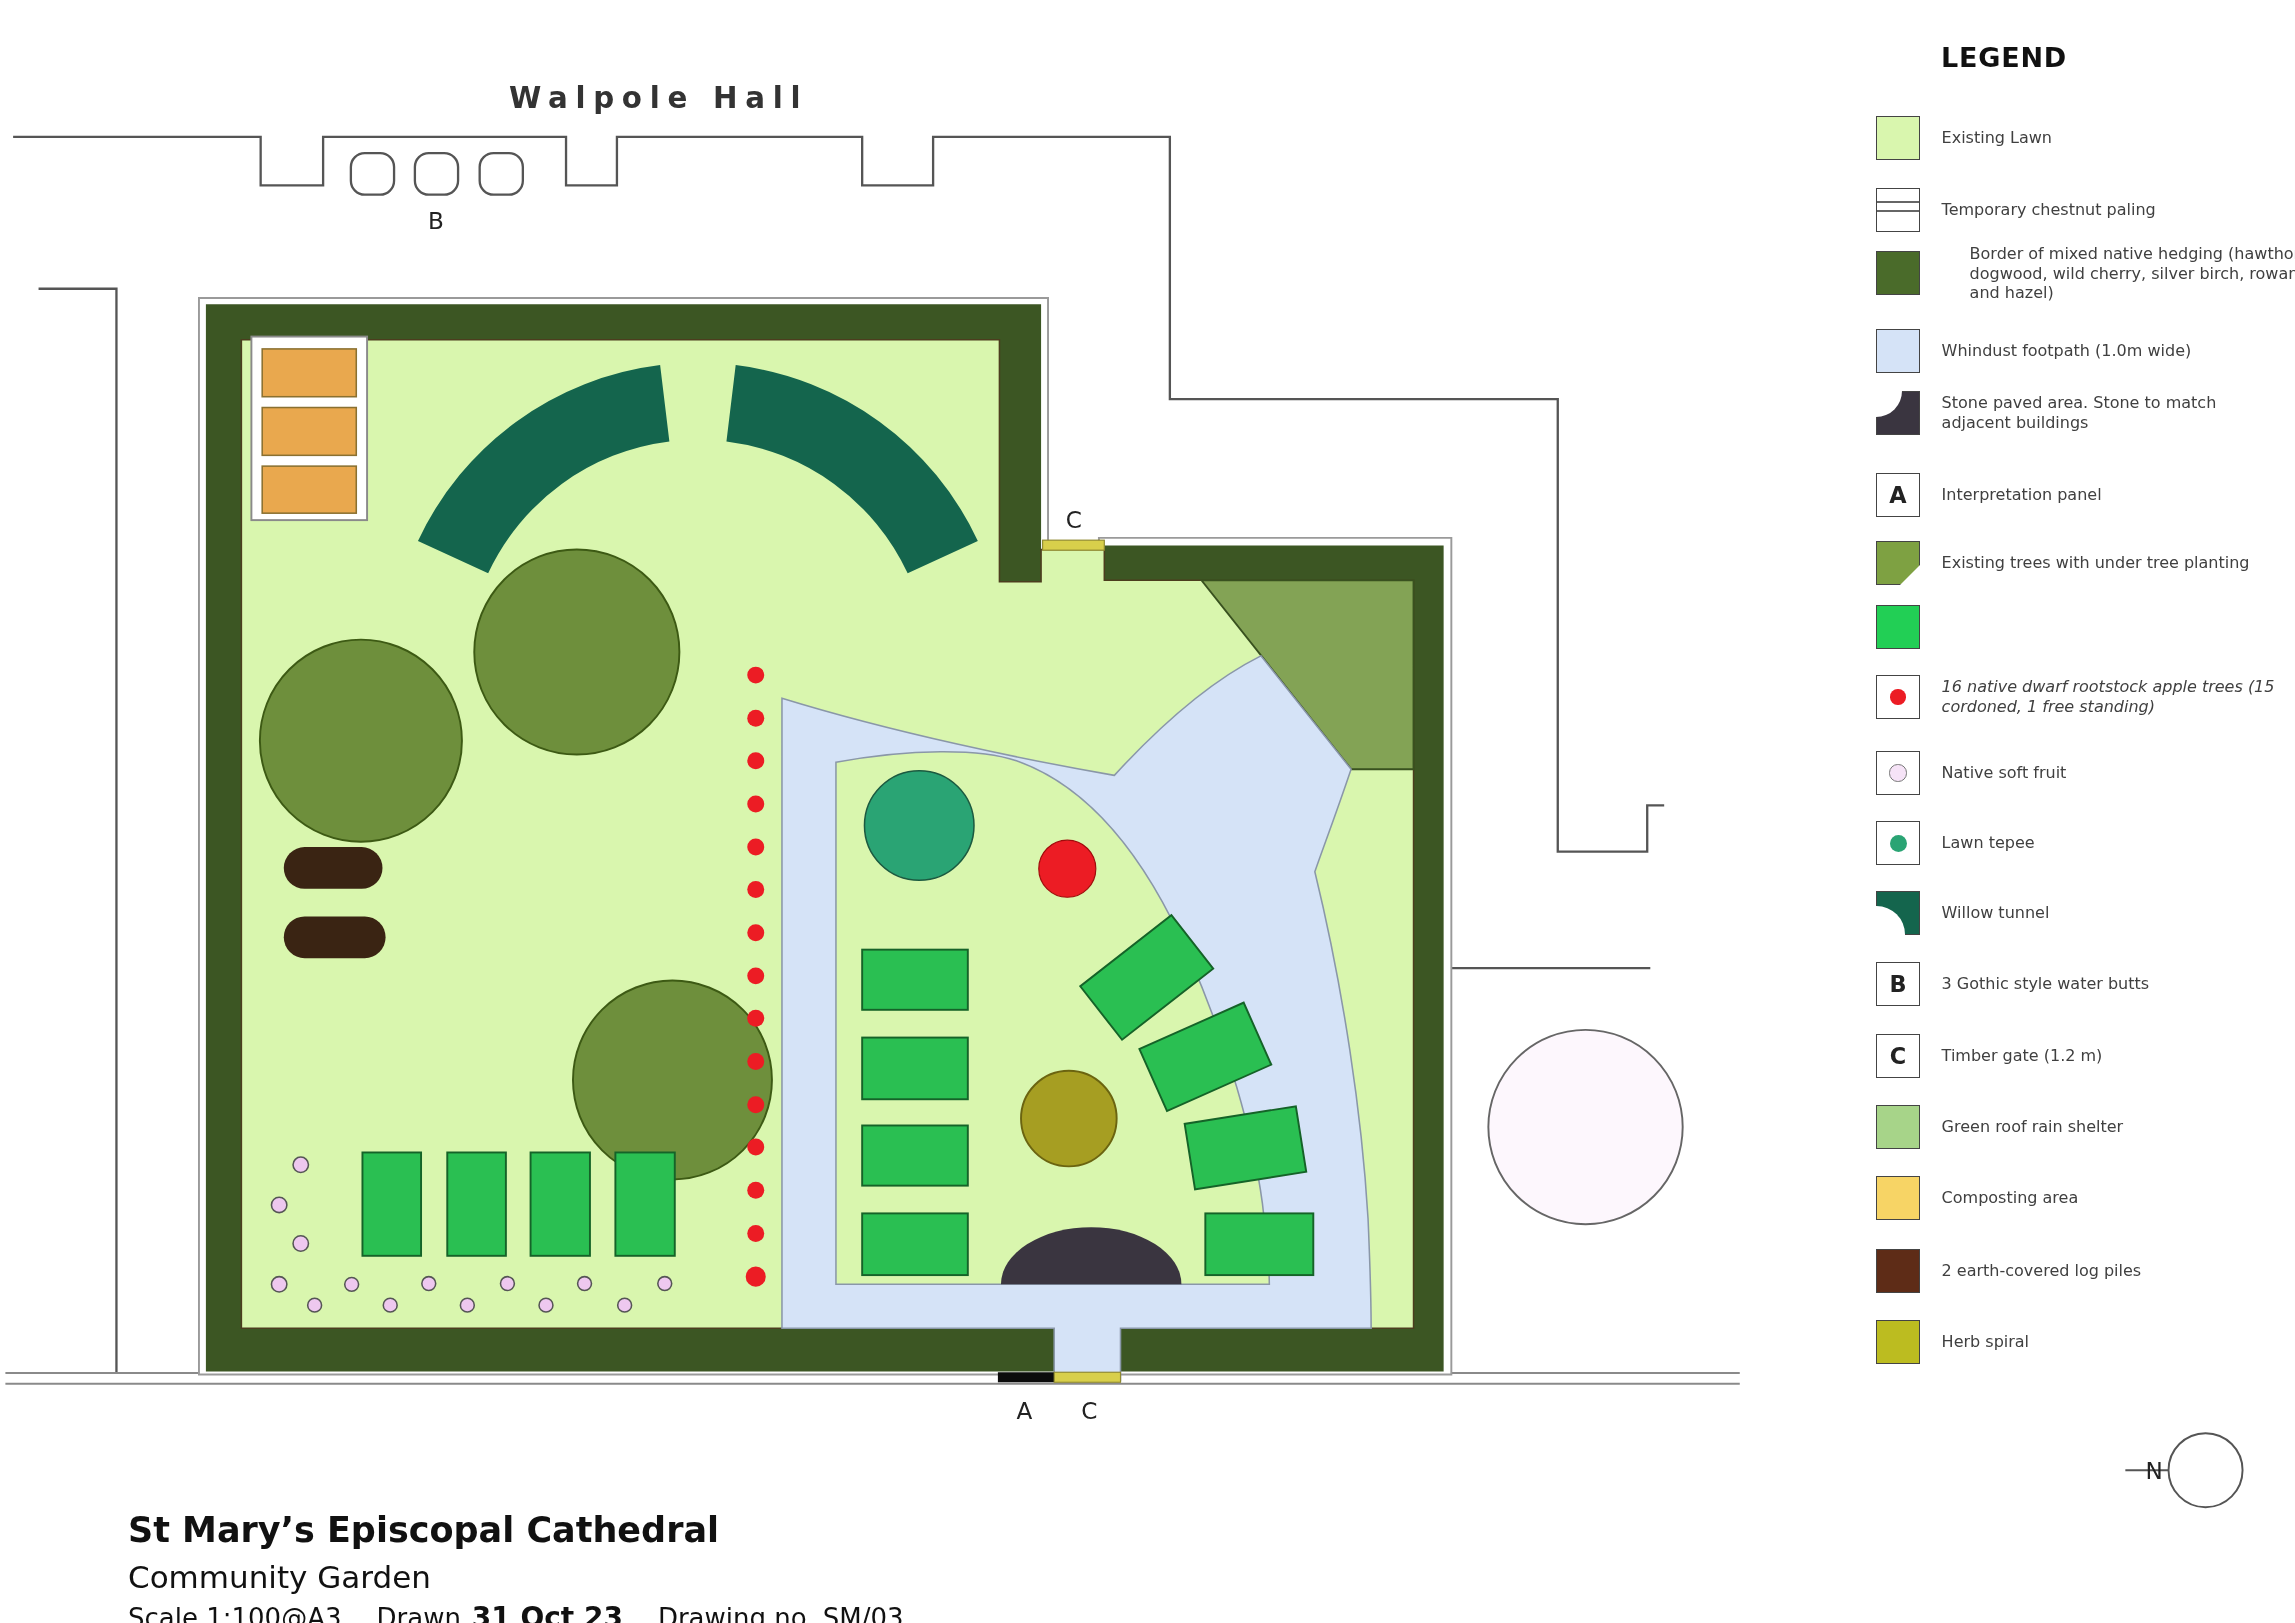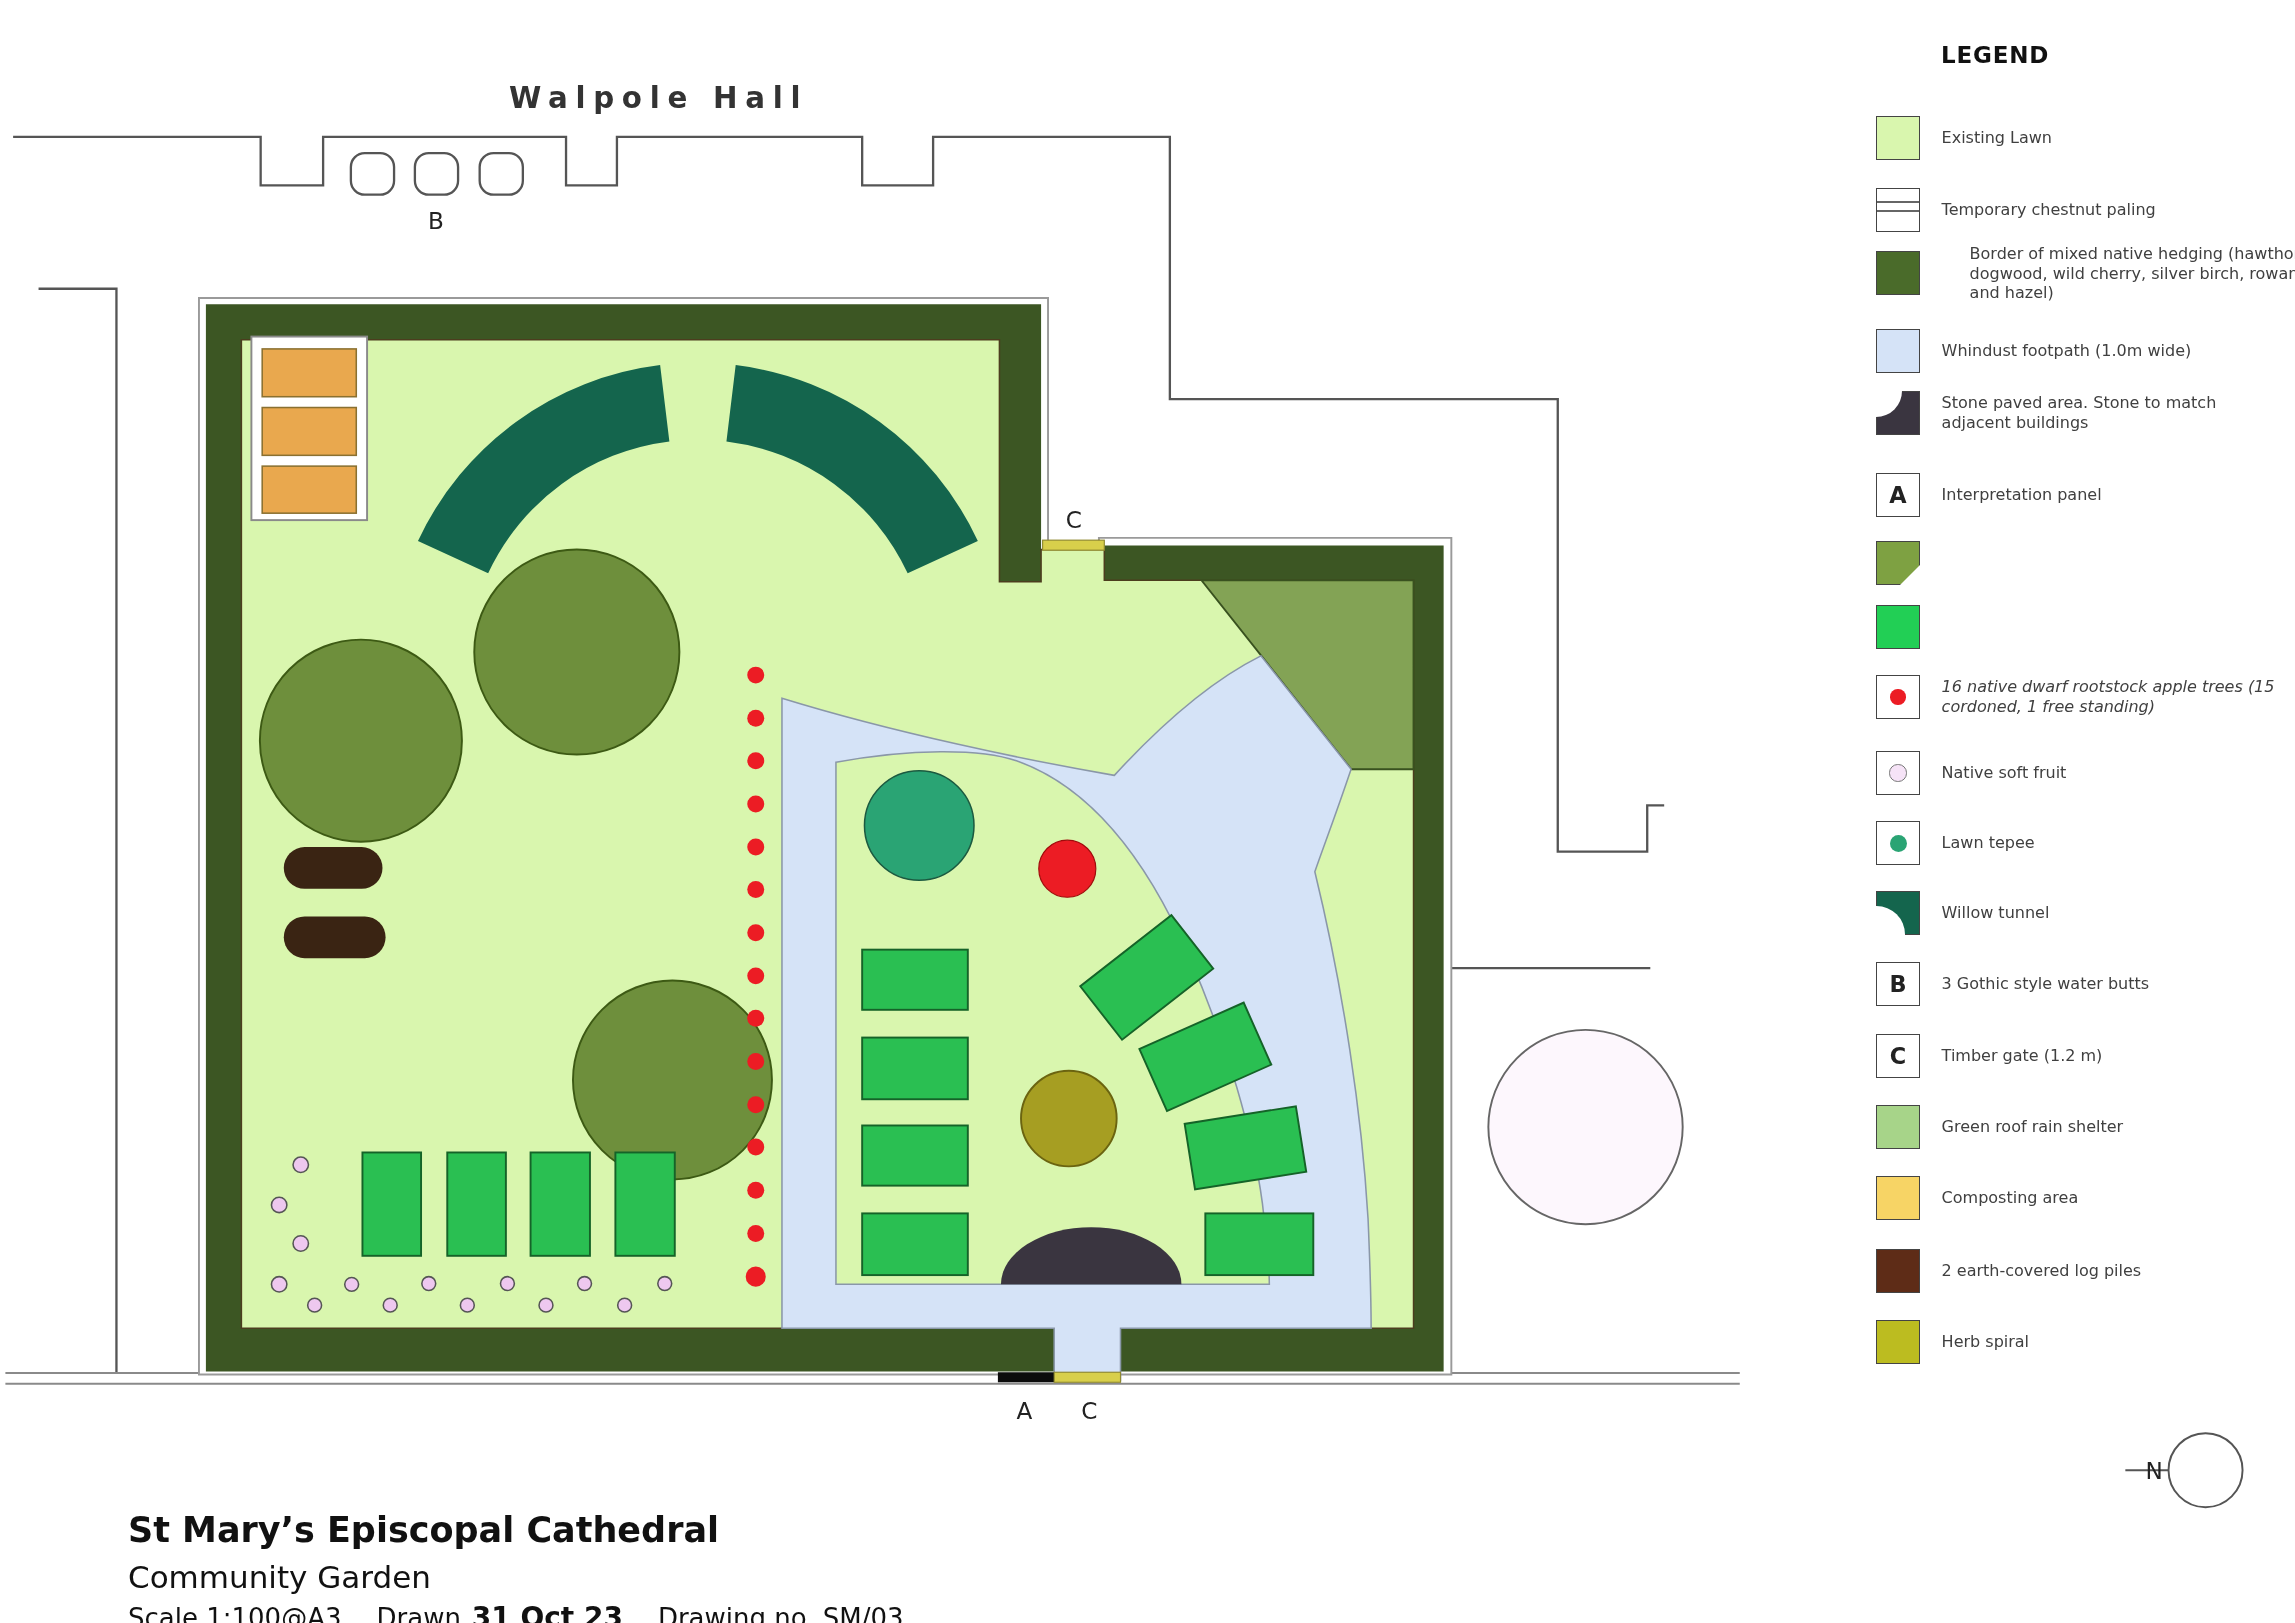--- a/index.html
+++ b/index.html
@@ -33,21 +33,21 @@
   .compost-frame{fill:#ffffff;stroke:#8a8a8a;stroke-width:2.5;}
   .compost{fill:var(--compost);stroke:#8a7030;stroke-width:2;}
   .butt{fill:#ffffff;stroke:#555;stroke-width:3;}
   .whitetree{fill:var(--whitetree);stroke:#666;stroke-width:2.5;}
   .marker{font-size:30px;fill:#222;}
   .walpole{font-size:38px;font-weight:700;letter-spacing:10px;fill:#333;}
   .compassline{stroke:#555;stroke-width:2.5;fill:none;}
 
   
   #legend{position:absolute;left:1876px;top:0;width:420px;height:1624px;}
-  #legend-title{position:absolute;left:65px;top:42px;font-size:23px;font-weight:600;letter-spacing:0.8px;}
+  #legend-title{position:absolute;left:65px;top:42px;font-size:27px;font-weight:600;letter-spacing:0.8px;}
   .legend-row{position:absolute;left:0;display:flex;align-items:center;}
   .swatch{width:44px;height:44px;flex:0 0 44px;margin-right:21.6px;border:1.9px solid #444;
           position:relative;box-sizing:border-box;display:flex;align-items:center;justify-content:center;}
   .swatch .dot{border-radius:50%;display:block;}
   .swatch .qdisc-tl{position:absolute;left:-0.8px;top:-0.8px;width:62%;height:62%;background:#fff;border-bottom-right-radius:100%;}
   .swatch .qdisc-bl{position:absolute;left:-0.8px;bottom:-0.8px;width:68%;height:68%;background:#fff;border-top-right-radius:100%;}
   .swatch .tri-br{position:absolute;right:-0.8px;bottom:-0.8px;width:0;height:0;border-left:20px solid transparent;border-bottom:20px solid #fff;}
   .swatch .letter{font-size:22.4px;font-weight:600;color:#222;}
   .legend-label{font-size:16px;line-height:1.22;color:#404040;width:349px;}
 
@@ -224,20 +224,21 @@
       <div class="legend-row" style="top: 473px;">
         <span class="swatch" style="background: rgb(255, 255, 255);">
           <span class="letter">A</span>
         </span>
         <span class="legend-label">Interpretation panel</span>
       </div>
       <div class="legend-row" style="top: 541px;">
         <span class="swatch" style="background: rgb(126, 161, 66);">
           <span class="tri-br"></span>
         </span>
+        <span class="legend-label">Existing trees with under tree planting</span>
       </div>
       <div class="legend-row" style="top: 605px;">
         <span class="swatch" style="background: rgb(34, 207, 85);"></span>
       </div>
       <div class="legend-row" style="top: 675px; font-style: italic;">
         <span class="swatch" style="background: rgb(255, 255, 255);">
           <span class="dot" style="height: 15.4px; width: 15.4px; background: rgb(236, 28, 36);"></span>
         </span>
         <span class="legend-label">16 native dwarf rootstock apple trees (15 cordoned, 1 free standing)</span>
       </div>

